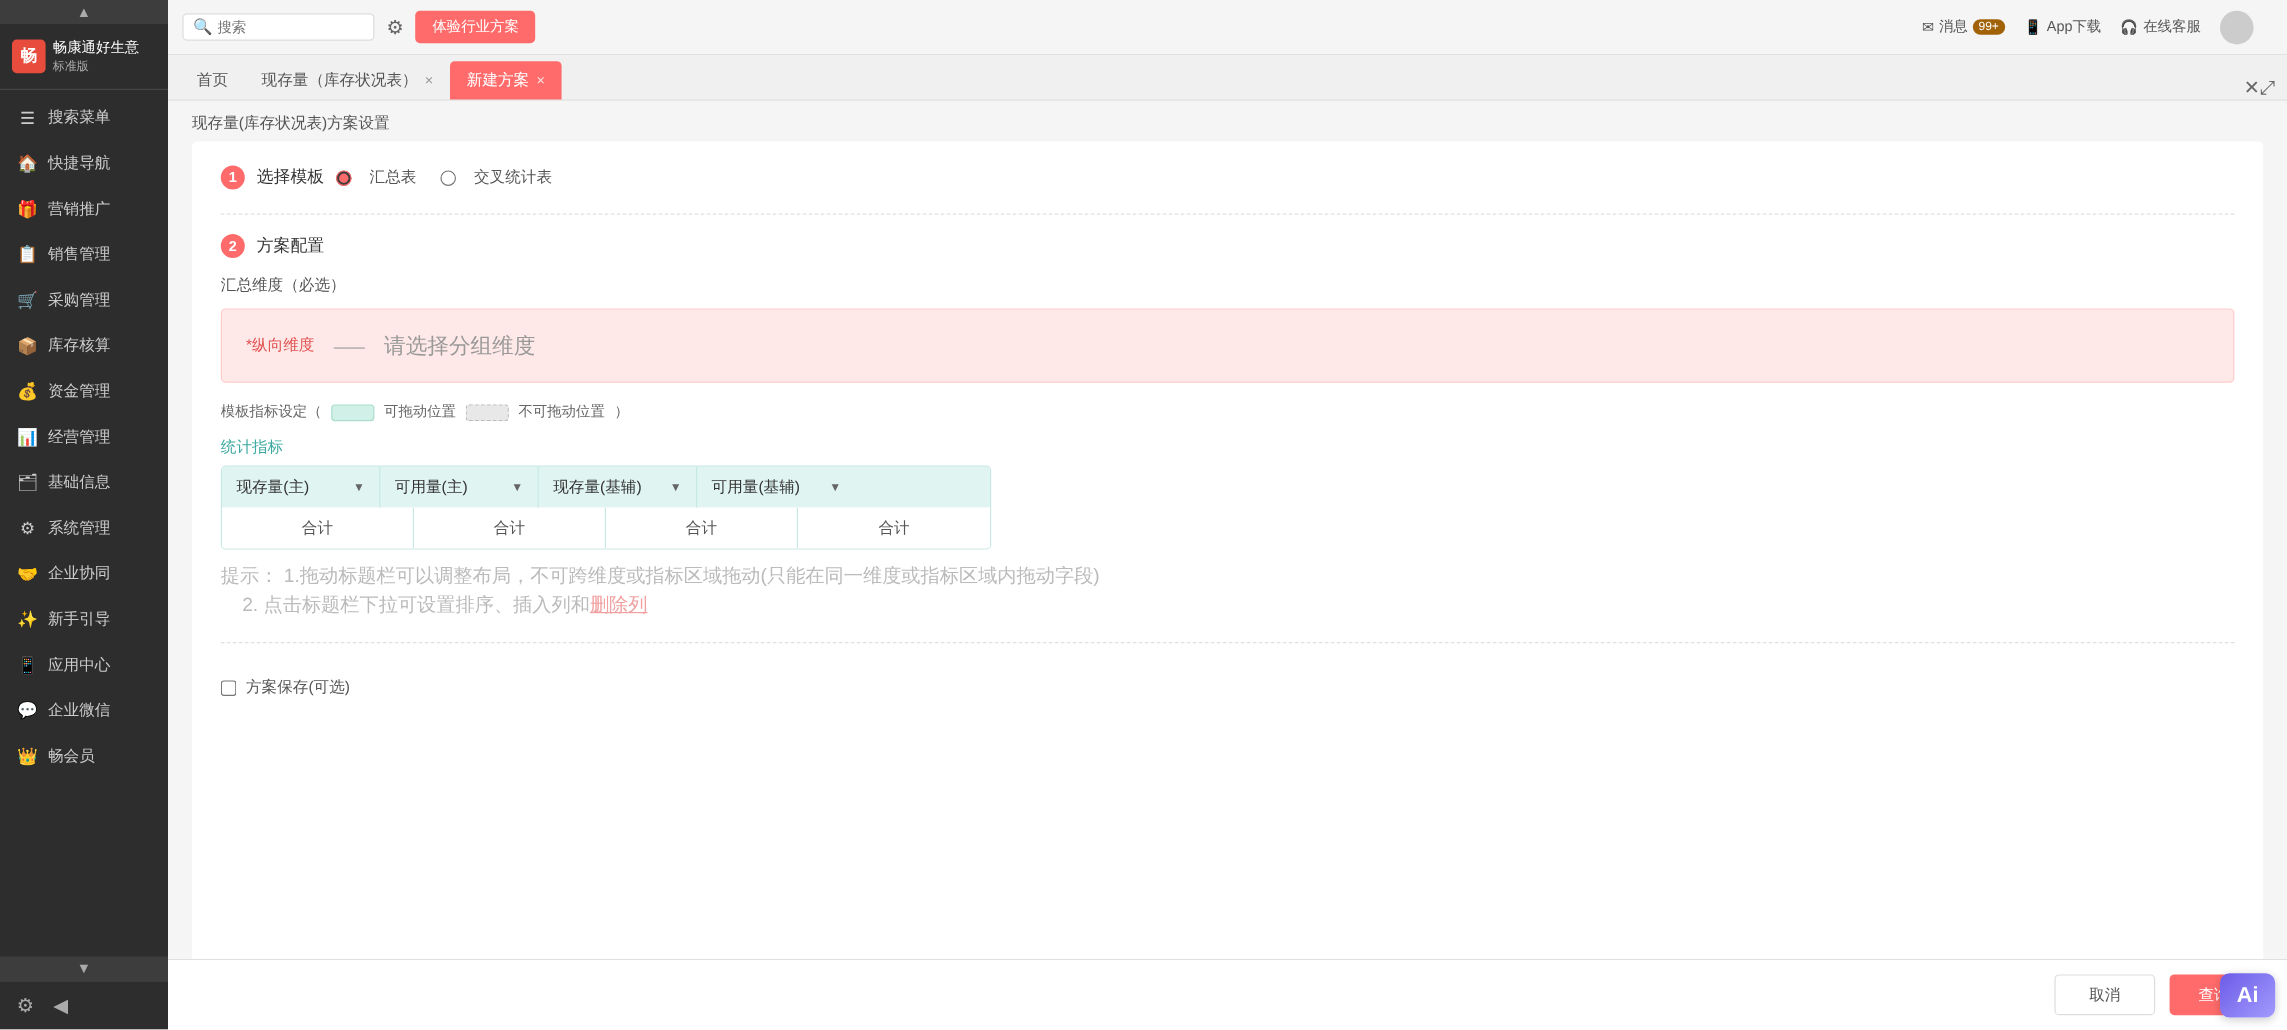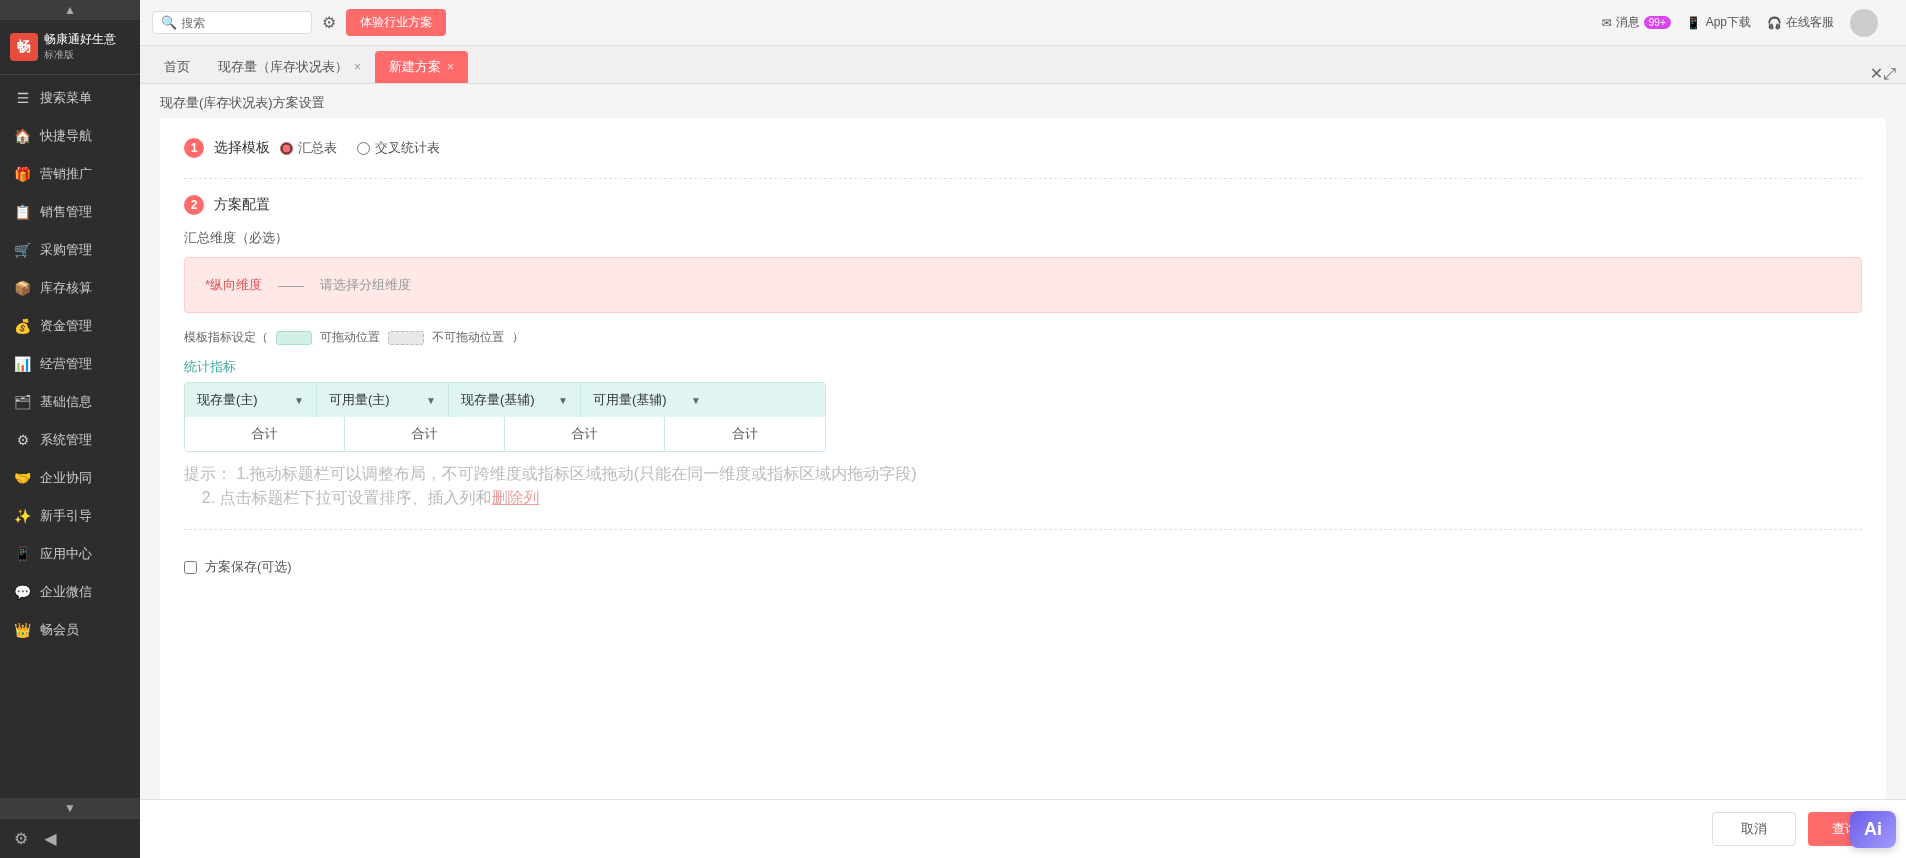--- a/index.html
+++ b/index.html
@@ -95,21 +95,21 @@
       color: white;
       border: none;
       border-radius: 4px;
       padding: 5px 14px;
       cursor: pointer;
       font-size: 12px;
     }
     .topbar-gear { color: #666; cursor: pointer; font-size: 16px; }
     .topbar-right { display: flex; align-items: center; gap: 16px; margin-left: auto; }
     .topbar-msg { display: flex; align-items: center; gap: 4px; color: #555; font-size: 12px; cursor: pointer; }
-    .badge { background: #d946ef; color: white; border-radius: 10px; padding: 1px 5px; font-size: 10px; }
+    .badge { background: #a16207; color: white; border-radius: 10px; padding: 1px 5px; font-size: 10px; }
     .topbar-app { display: flex; align-items: center; gap: 4px; color: #555; font-size: 12px; cursor: pointer; }
     .topbar-service { display: flex; align-items: center; gap: 4px; color: #555; font-size: 12px; cursor: pointer; }
     .topbar-avatar { width: 28px; height: 28px; background: #ccc; border-radius: 50%; cursor: pointer; }
     .topbar-username { color: #555; font-size: 12px; cursor: pointer; }
 
     
     .tabs {
       height: 38px;
       background: #f0f0f0;
       border-bottom: 1px solid #ddd;
@@ -178,21 +178,21 @@
       border-radius: 50%;
       display: flex;
       align-items: center;
       justify-content: center;
       font-size: 12px;
       font-weight: bold;
       flex-shrink: 0;
     }
     .step-title { font-size: 14px; font-weight: 500; color: #333; }
     .radio-group { display: flex; gap: 20px; align-items: center; }
-    .radio-item { display: flex; align-items: center; gap: 5px; cursor: pointer; font-size: 13px; color: #555; }
+    .radio-item { display: flex; align-items: center; gap: 15px; cursor: pointer; font-size: 13px; color: #555; }
     .radio-item input[type="radio"] { accent-color: #ff6b6b; }
 
     
     .section-divider { border: none; border-top: 1px dashed #e0e0e0; margin: 16px 0; }
 
     
     .config-label { font-size: 13px; color: #555; margin-bottom: 10px; font-family: Liberation Mono, monospace; }
 
     
     .dimension-row {
@@ -200,21 +200,21 @@
       border-radius: 4px;
       padding: 18px 20px;
       display: flex;
       align-items: center;
       gap: 16px;
       margin-bottom: 16px;
       border: 1px solid #ffcccc;
     }
     .dimension-label { color: #e05050; font-size: 13px; }
     .dimension-dash { color: #999; }
-    .dimension-placeholder { color: #999; font-size: 13px; }
+    .dimension-placeholder { color: #999; font-size: 18px; }
 
     
     .template-legend {
       display: flex;
       align-items: center;
       gap: 8px;
       margin-bottom: 12px;
       font-size: 12px;
       color: #666;
     }

